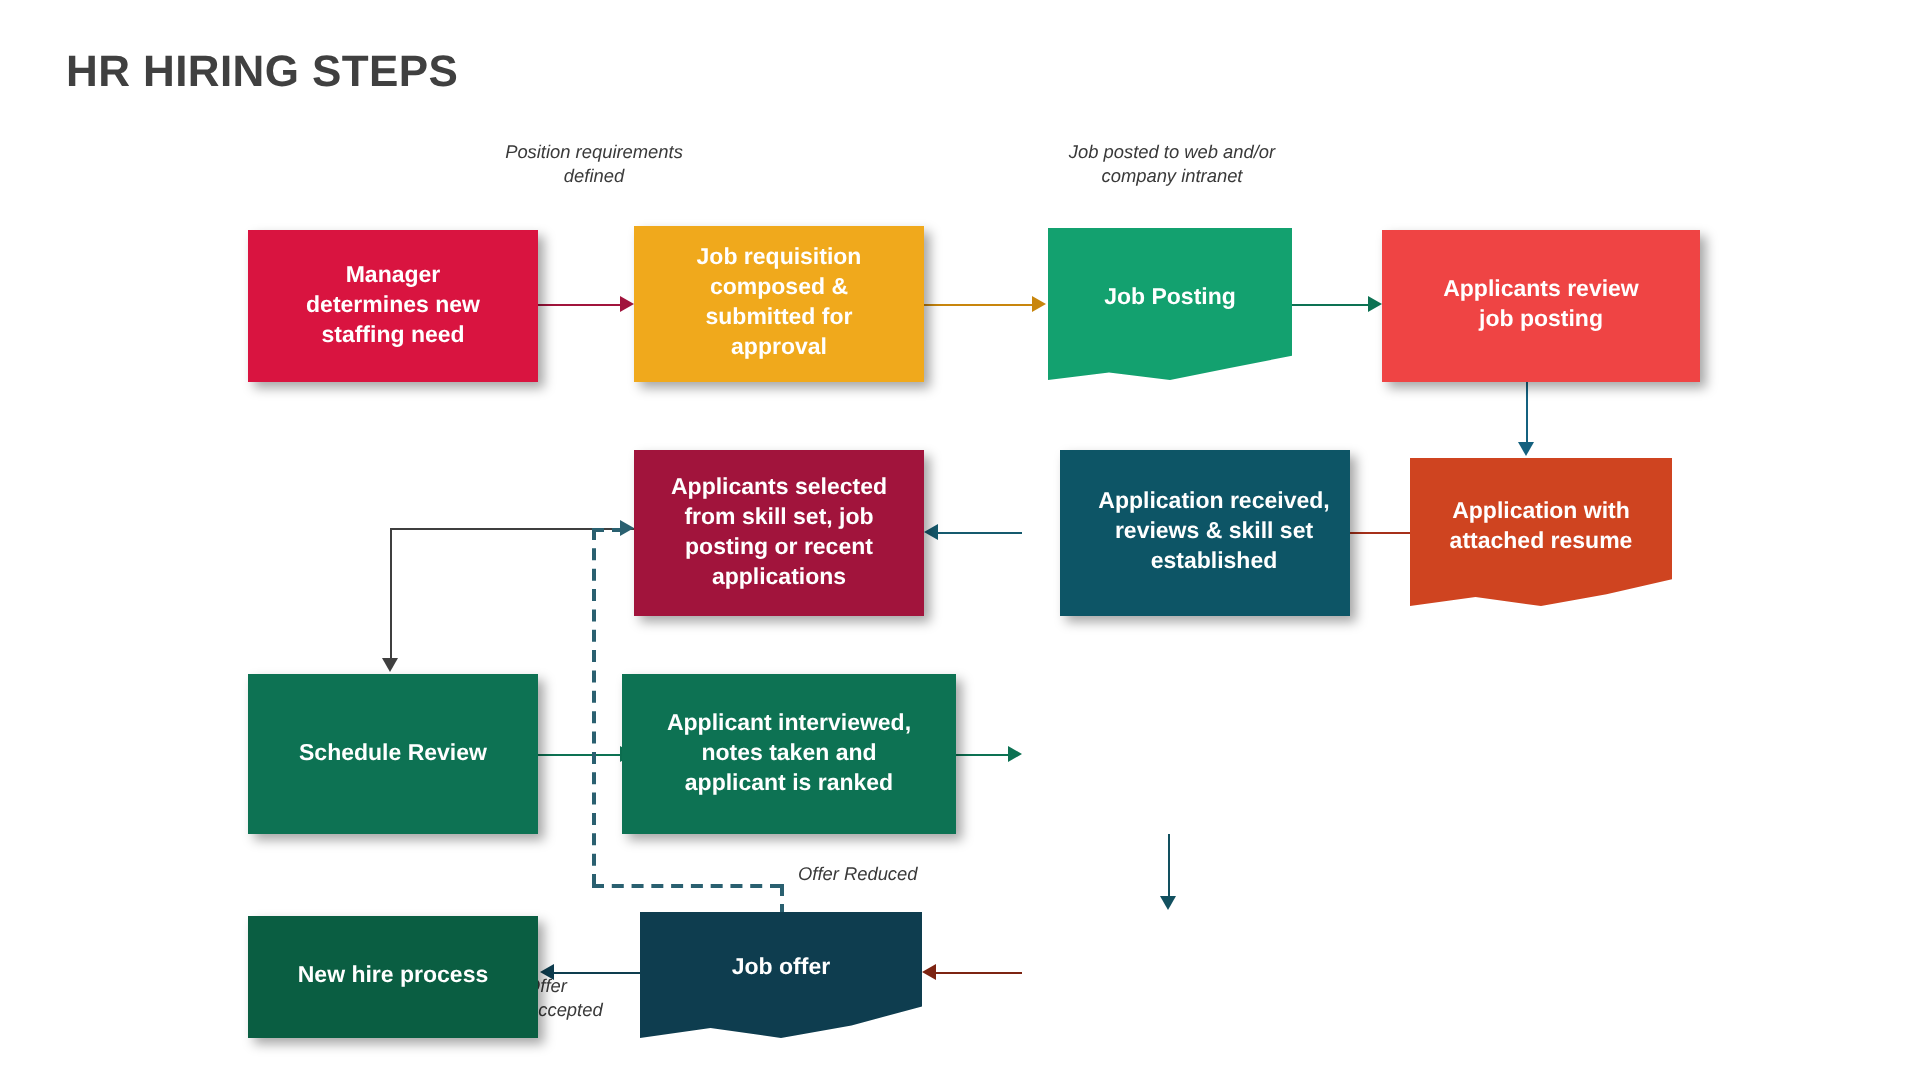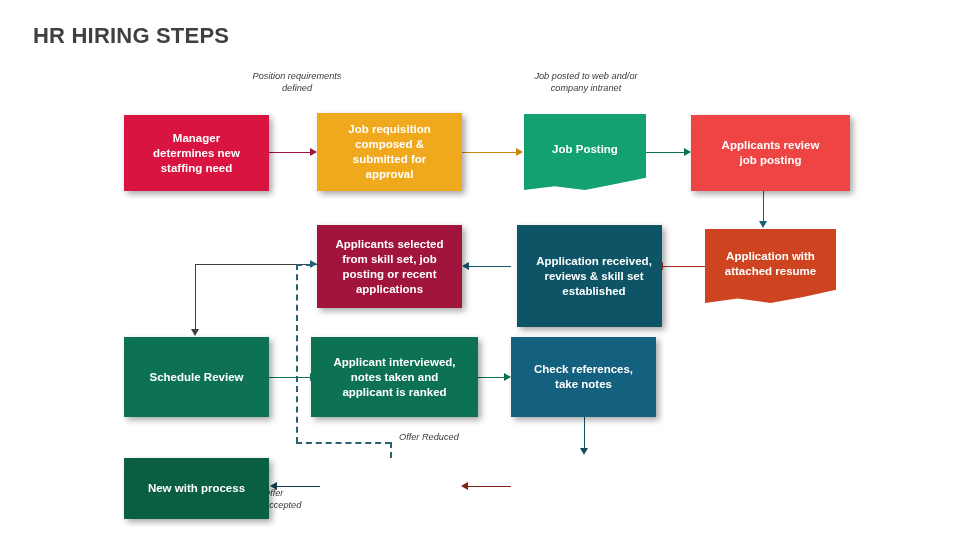--- a/index.html
+++ b/index.html
@@ -130,21 +130,21 @@
     <span class="lbl" style="white-space: pre-line;">Applicants review
 job posting</span>
   </div>
 
   <div class="node doc" style="left:705px;top:229px;width:131px;height:74px;background:#cf4420;
               clip-path:polygon(0% 0%,100% 0%,100% 82%,75% 92%,50% 100%,25% 94%,0% 100%);">
     <span class="lbl" style="margin-top: 16px; white-space: pre-line;">Application with
 attached resume</span>
   </div>
 
-  <div class="node" style="left:517px;top:225px;width:145px;height:102px;background:#0d5566;padding-left:17px;">
+  <div class="node" style="left:530px;top:225px;width:145px;height:83px;background:#0d5566;padding-left:17px;">
     <span class="lbl" style="white-space: pre-line;">Application received,
 reviews &amp; skill set
 established</span>
   </div>
 
   <div class="node" style="left:317px;top:225px;width:145px;height:83px;background:#a1143c;">
     <span class="lbl" style="white-space: pre-line;">Applicants selected
 from skill set, job
 posting or recent
 applications</span>
@@ -153,24 +153,24 @@
   <div class="node" style="left:124px;top:337px;width:145px;height:80px;background:#0d7253;">
     <span class="lbl" style="white-space: pre-line;">Schedule Review</span>
   </div>
 
   <div class="node" style="left:311px;top:337px;width:167px;height:80px;background:#0d7253;">
     <span class="lbl" style="white-space: pre-line;">Applicant interviewed,
 notes taken and
 applicant is ranked</span>
   </div>
 
-  <div class="node" style="left:511px;top:337px;width:145px;height:80px;background:#14617f;">
-    <span class="lbl" style="white-space: pre-line;">Check references,
-take notes</span>
+
+
+  <div class="node doc" style="left:320px;top:456px;width:141px;height:63px;background:#0e3d4f;
+              clip-path:polygon(0% 0%,100% 0%,100% 75%,75% 90%,50% 100%,25% 92%,0% 100%);">
+    <span class="lbl" style="margin-top: 17px; white-space: pre-line;">Job offer</span>
   </div>
 
-
-
   <div class="node" style="left:124px;top:458px;width:145px;height:61px;background:#0a5e42;">
-    <span class="lbl" style="white-space: pre-line;">New with process</span>
+    <span class="lbl" style="white-space: pre-line;">New hire process</span>
   </div>
 
 </div>
 
 </body></html>

